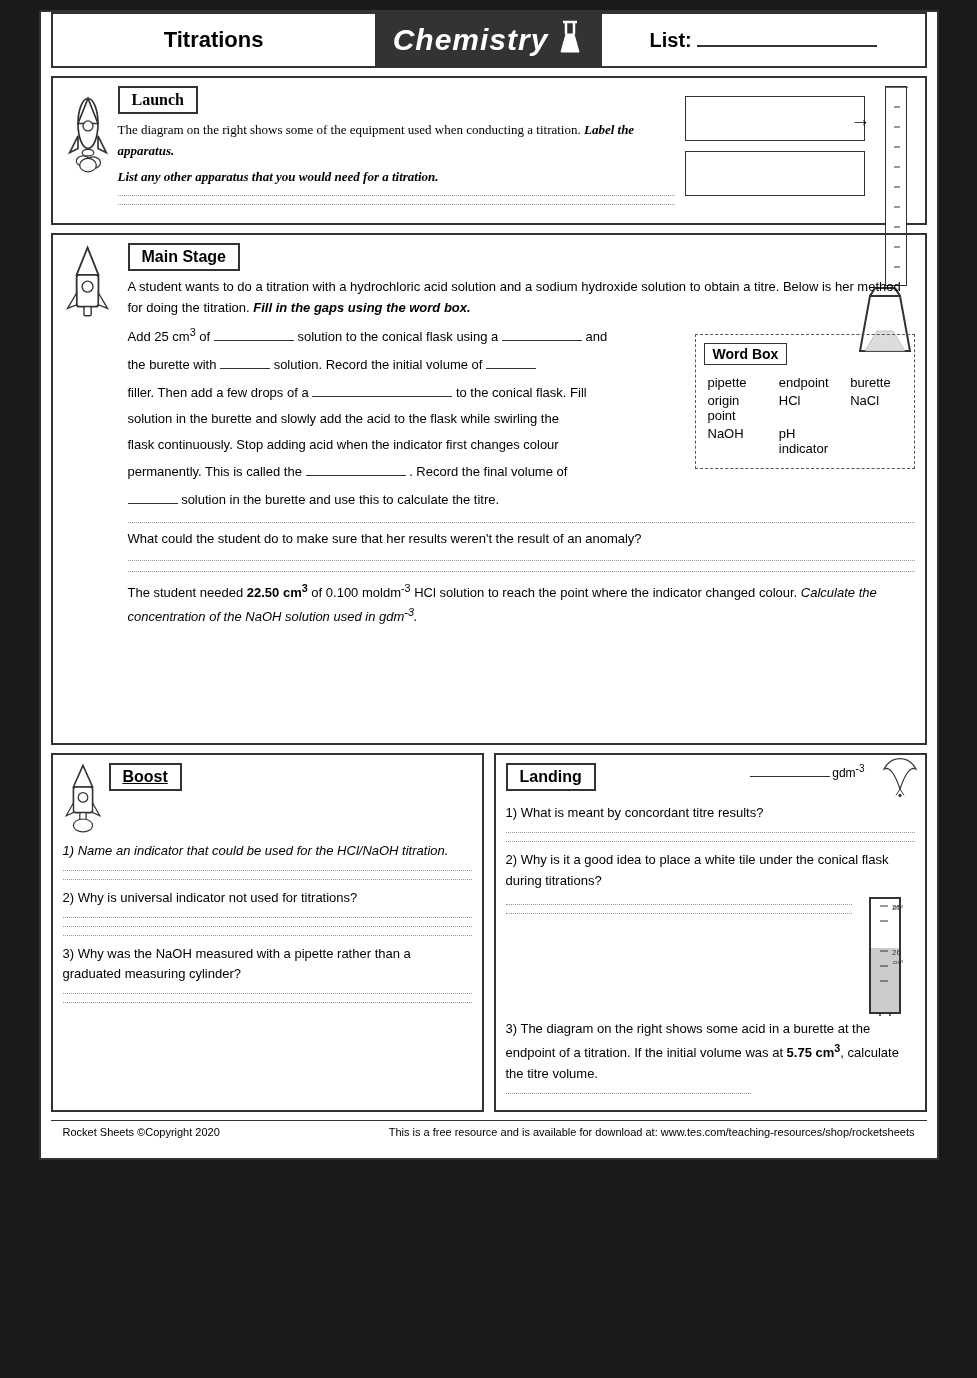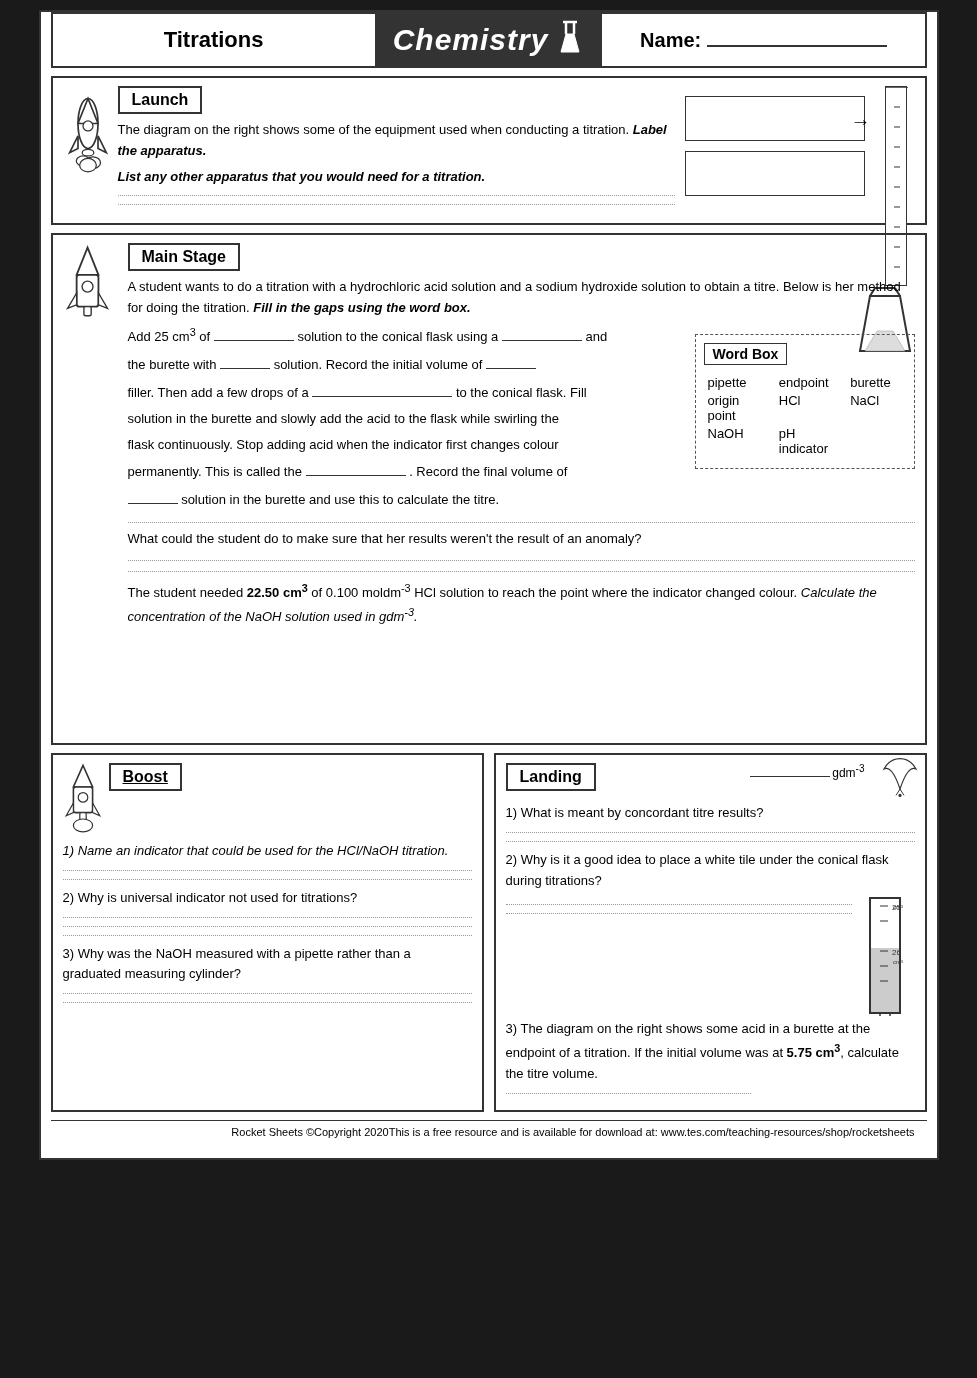--- a/index.html
+++ b/index.html
@@ -165,36 +165,37 @@
       padding: 8px 10px;
       min-height: 300px;
       position: relative;
     }
     
     .footer {
       border-top: 1.5px solid #333;
       padding: 5px 12px;
       font-size: 11px;
       display: flex;
-      justify-content: flex-end;
+      justify-content: space-between;
       margin: 0 10px 15px 10px;
     }
     
     .rocket-svg { width: 50px; }
     .launch-section-inner {
       display: flex;
       width: 100%;
     }
     .launch-left {
       width: 55px;
       flex-shrink: 0;
     }
     .launch-middle {
       flex: 1;
       padding-right: 10px;
+      font-family: Liberation Serif, serif;
     }
     .launch-right {
       width: 220px;
       flex-shrink: 0;
       position: relative;
     }
     .main-rocket {
       width: 55px;
       flex-shrink: 0;
     }
@@ -218,21 +219,21 @@
         
         <svg width="28" height="34" viewBox="0 0 28 34">
           <line x1="10" y1="2" x2="10" y2="14" stroke="white" stroke-width="2.5"></line>
           <line x1="18" y1="2" x2="18" y2="14" stroke="white" stroke-width="2.5"></line>
           <polygon points="5,32 23,32 18,14 10,14" fill="white" stroke="white" stroke-width="1"></polygon>
           <line x1="7" y1="2" x2="21" y2="2" stroke="white" stroke-width="2.5"></line>
         </svg>
       </span>
     </div>
     <div class="name-block">
-      <span>Name:</span>
+      <span>List:</span>
       <span style="border-bottom:2px solid #333; display:inline-block; width:180px; height:18px;"></span>
     </div>
   </div>
 
   <div class="launch-section">
     <div class="launch-section-inner">
 
       <div class="launch-left">
         <svg class="rocket-svg" viewBox="0 0 60 110">
 

